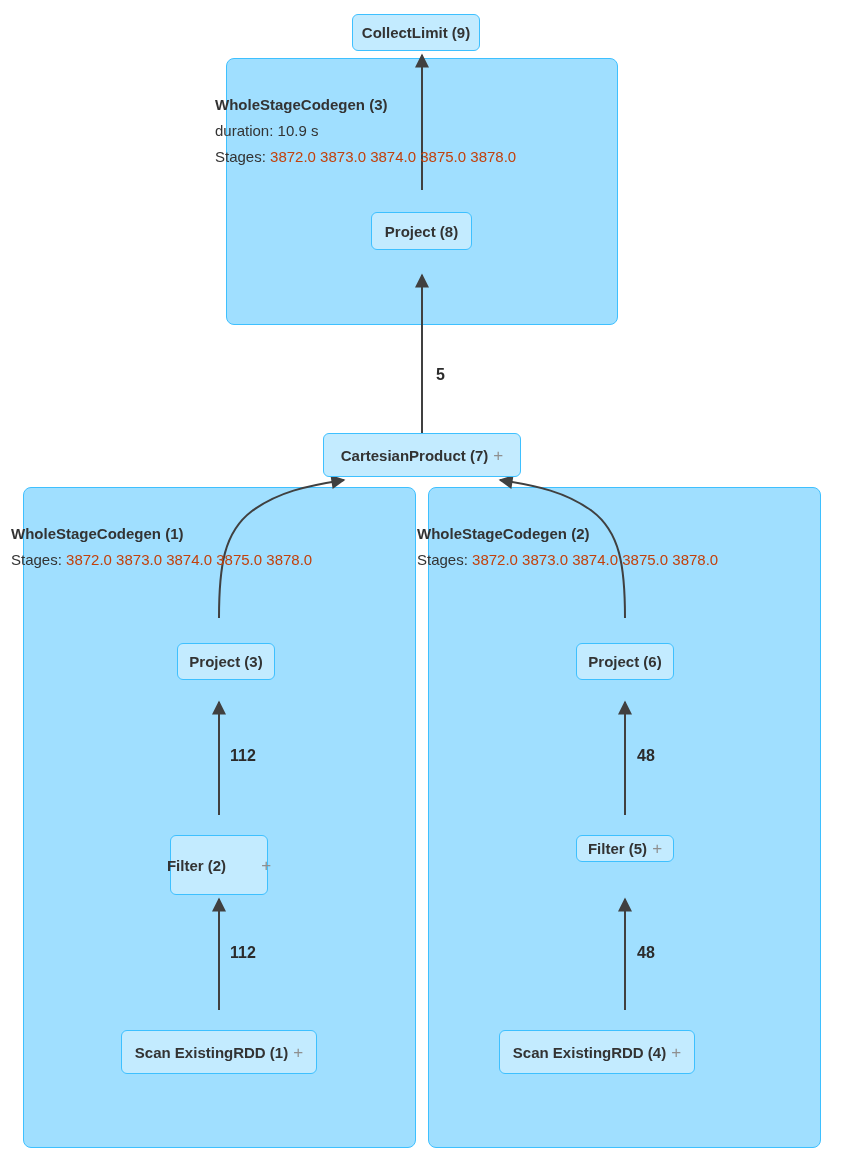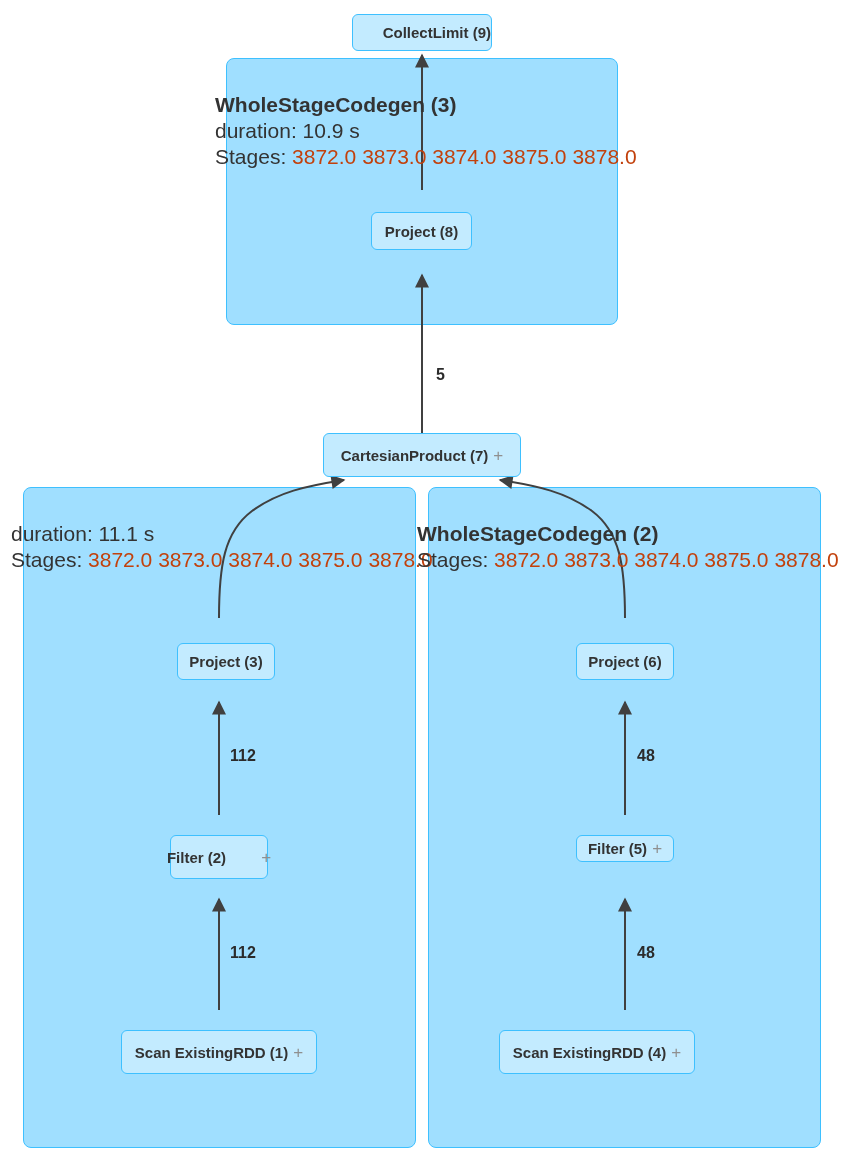--- a/index.html
+++ b/index.html
@@ -48,21 +48,21 @@
     font-weight: 400;
     color: #8f8f8f;
     font-size: 17px;
     line-height: 1;
     cursor: pointer;
     text-decoration: none;
   }
   .cluster-label {
     position: absolute;
     z-index: 3;
-    font-size: 21px;
+    font-size: 15px;
     line-height: 26px;
     color: #333333;
     white-space: nowrap;
   }
   .cluster-label .cl-title { font-weight: 700; }
   .stage-link { color: #c2410c; cursor: pointer; text-decoration: none; }
   .edge-label {
     position: absolute;
     z-index: 3;
     font-weight: 700;
@@ -94,47 +94,47 @@
   <path class="edge" d="M 625 1010 L 625 899" marker-end="url(#arrow)"></path>
 </svg>
 
 <div class="cluster-label" style="left:215px; top:92px;">
   <div class="cl-title">WholeStageCodegen (3)</div>
   <div class="cl-duration">duration: 10.9 s</div>
   <div class="cl-stages"><span>Stages:</span> <span><a class="stage-link">3872.0</a> <a class="stage-link">3873.0</a> <a class="stage-link">3874.0</a> <a class="stage-link">3875.0</a> <a class="stage-link">3878.0</a></span></div>
 </div>
 
 <div class="cluster-label" style="left:11px; top:521px;">
-  <div class="cl-duration">duration: 11.1 s</div>
+  <div class="cl-title">WholeStageCodegen (1)</div>
   <div class="cl-stages"><span>Stages:</span> <span><a class="stage-link">3872.0</a> <a class="stage-link">3873.0</a> <a class="stage-link">3874.0</a> <a class="stage-link">3875.0</a> <a class="stage-link">3878.0</a></span></div>
 </div>
 
 <div class="cluster-label" style="left:417px; top:521px;">
   <div class="cl-title">WholeStageCodegen (2)</div>
   <div class="cl-stages"><span>Stages:</span> <span><a class="stage-link">3872.0</a> <a class="stage-link">3873.0</a> <a class="stage-link">3874.0</a> <a class="stage-link">3875.0</a> <a class="stage-link">3878.0</a></span></div>
 </div>
 
-<div class="node" style="left:352px; top:14px; width:140px; height:37px;justify-content:flex-end;">
+<div class="node" style="left:352px; top:14px; width:128px; height:37px;">
   <span>CollectLimit (9)</span>
 </div>
 
 <div class="node" style="left:371px; top:212px; width:101px; height:38px;">
   <span>Project (8)</span>
 </div>
 
 <div class="node" style="left:323px; top:433px; width:198px; height:44px;">
   <span>CartesianProduct (7)</span>
   <a class="plus">+</a>
 </div>
 
 <div class="node" style="left:170px; top:643px; width:98px; height:37px;margin-left:7px;">
   <span>Project (3)</span>
 </div>
 
-<div class="node" style="left:170px; top:835px; width:98px; height:44px;gap:35px;">
+<div class="node" style="left:170px; top:835px; width:98px; height:60px;gap:35px;">
   <span>Filter (2)</span>
   <a class="plus">+</a>
 </div>
 
 <div class="node" style="left:121px; top:1030px; width:196px; height:44px;">
   <span>Scan ExistingRDD (1)</span>
   <a class="plus">+</a>
 </div>
 
 <div class="node" style="left:576px; top:643px; width:98px; height:37px;">

